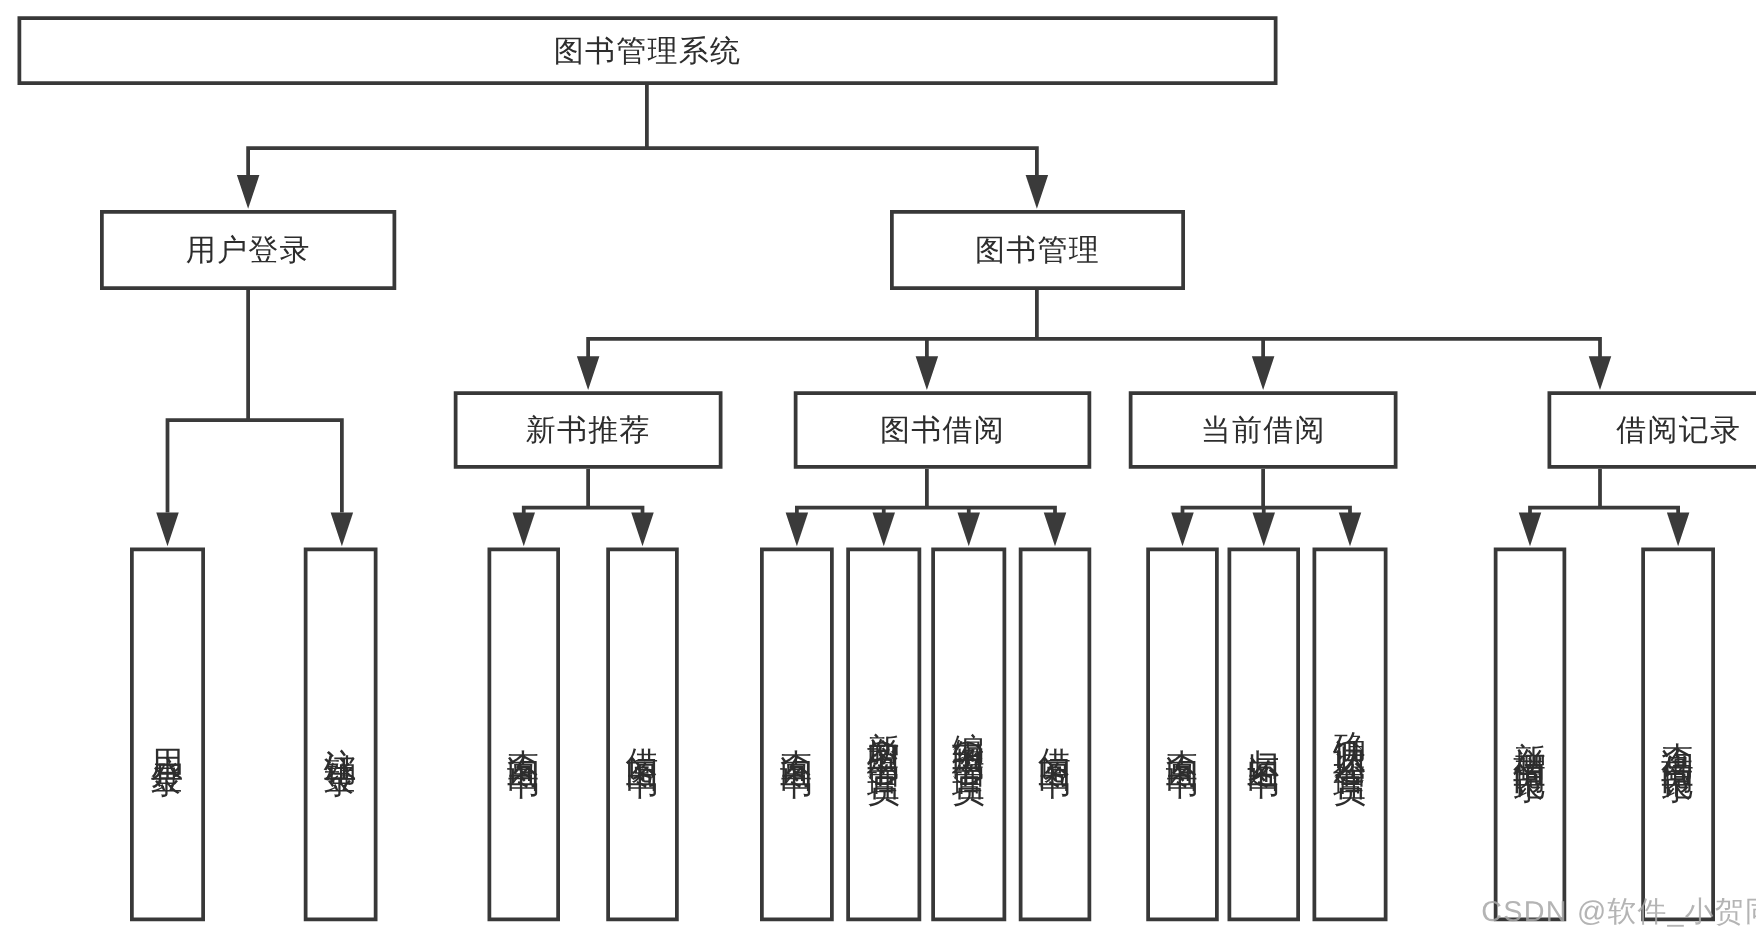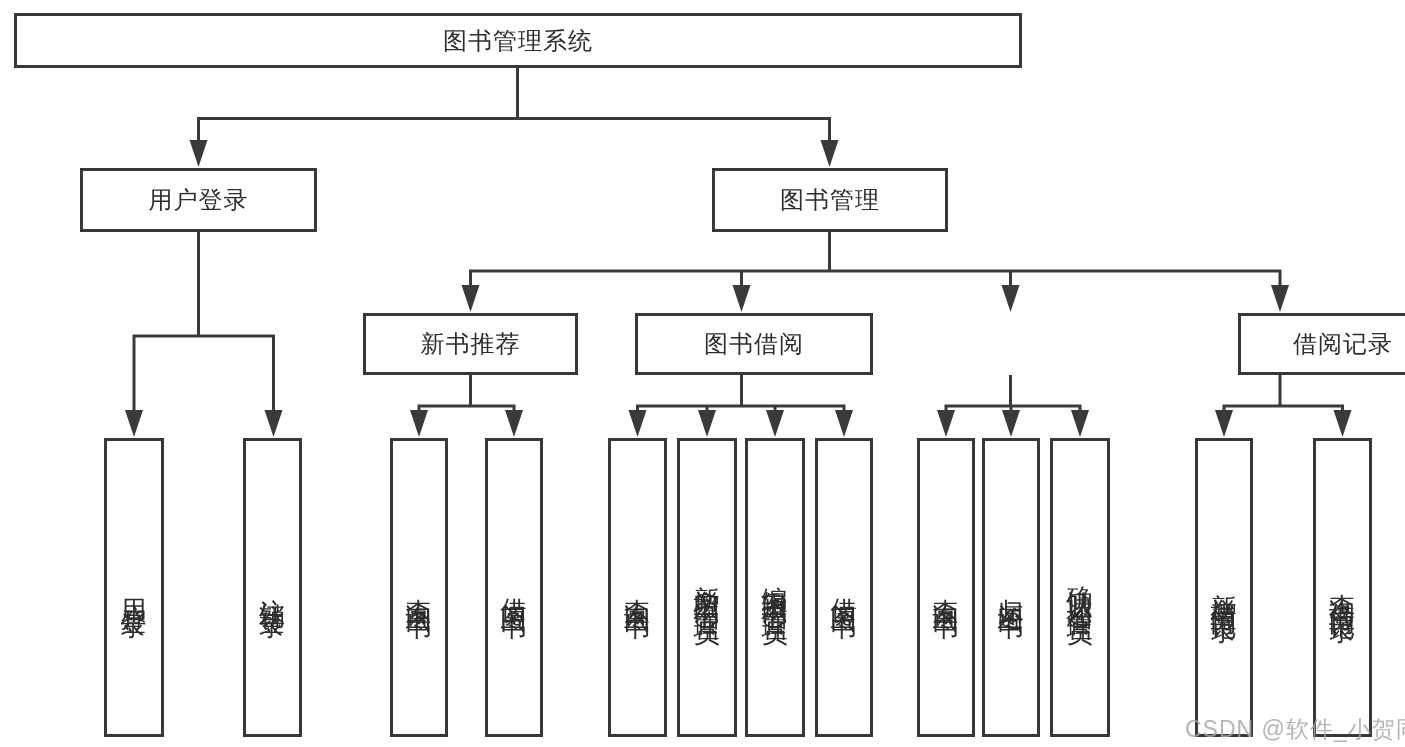--- a/index.html
+++ b/index.html
@@ -75,20 +75,23 @@
   <div class="box hbox" style="left:712px;top:168px;width:236px;height:64px">
     <span>图书管理</span>
   </div>
 
   <div class="box hbox" style="left:363px;top:313px;width:215px;height:62px">
     <span>新书推荐</span>
   </div>
   <div class="box hbox" style="left:635px;top:313px;width:238px;height:62px">
     <span>图书借阅</span>
   </div>
+  <div class="box hbox" style="left:903px;top:313px;width:215px;height:62px">
+    <span>当前借阅</span>
+  </div>
   <div class="box hbox" style="left:1238px;top:313px;width:210px;height:62px">
     <span>借阅记录</span>
   </div>
 
   <div class="box" style="left:104px;top:438px;width:60px;height:299px">
     <span class="vtext">用户登录</span>
   </div>
   <div class="box" style="left:243px;top:438px;width:59px;height:299px">
     <span class="vtext">注销登录</span>
   </div>

